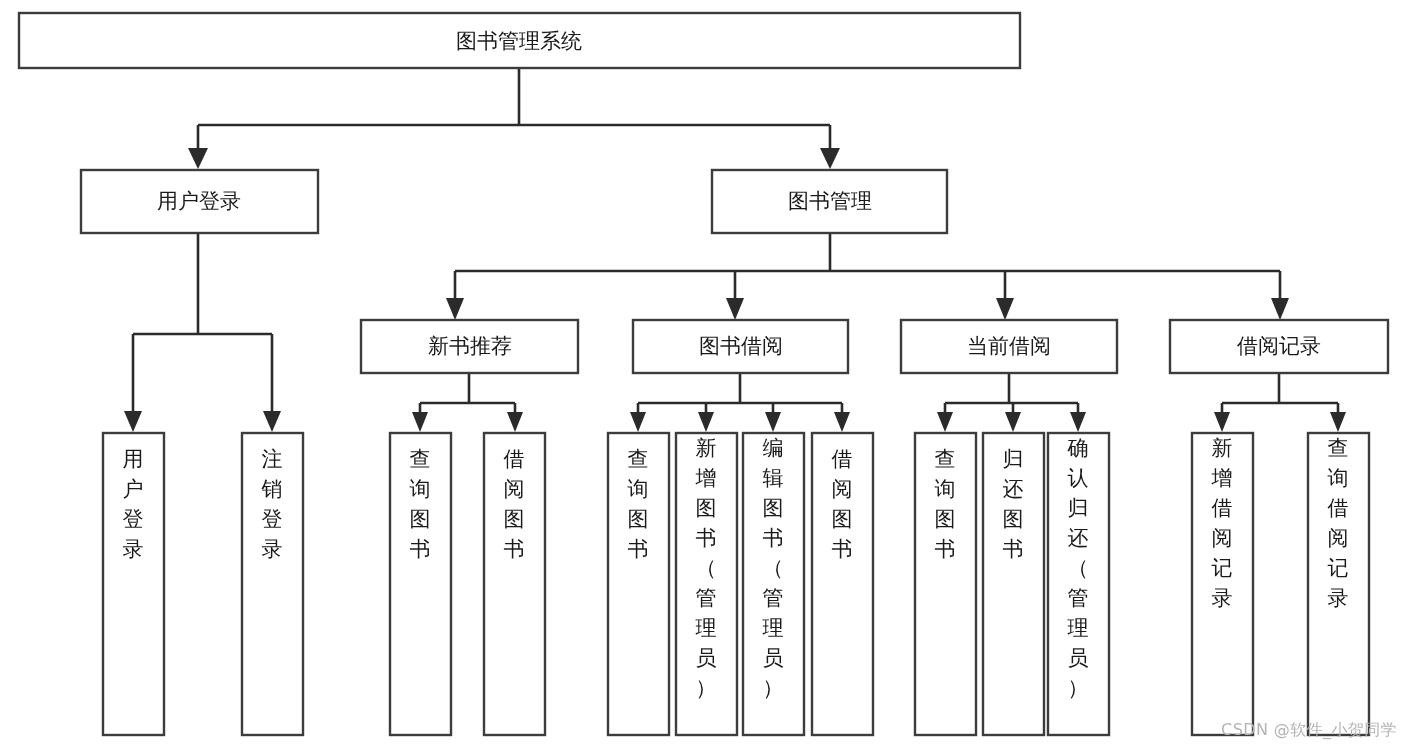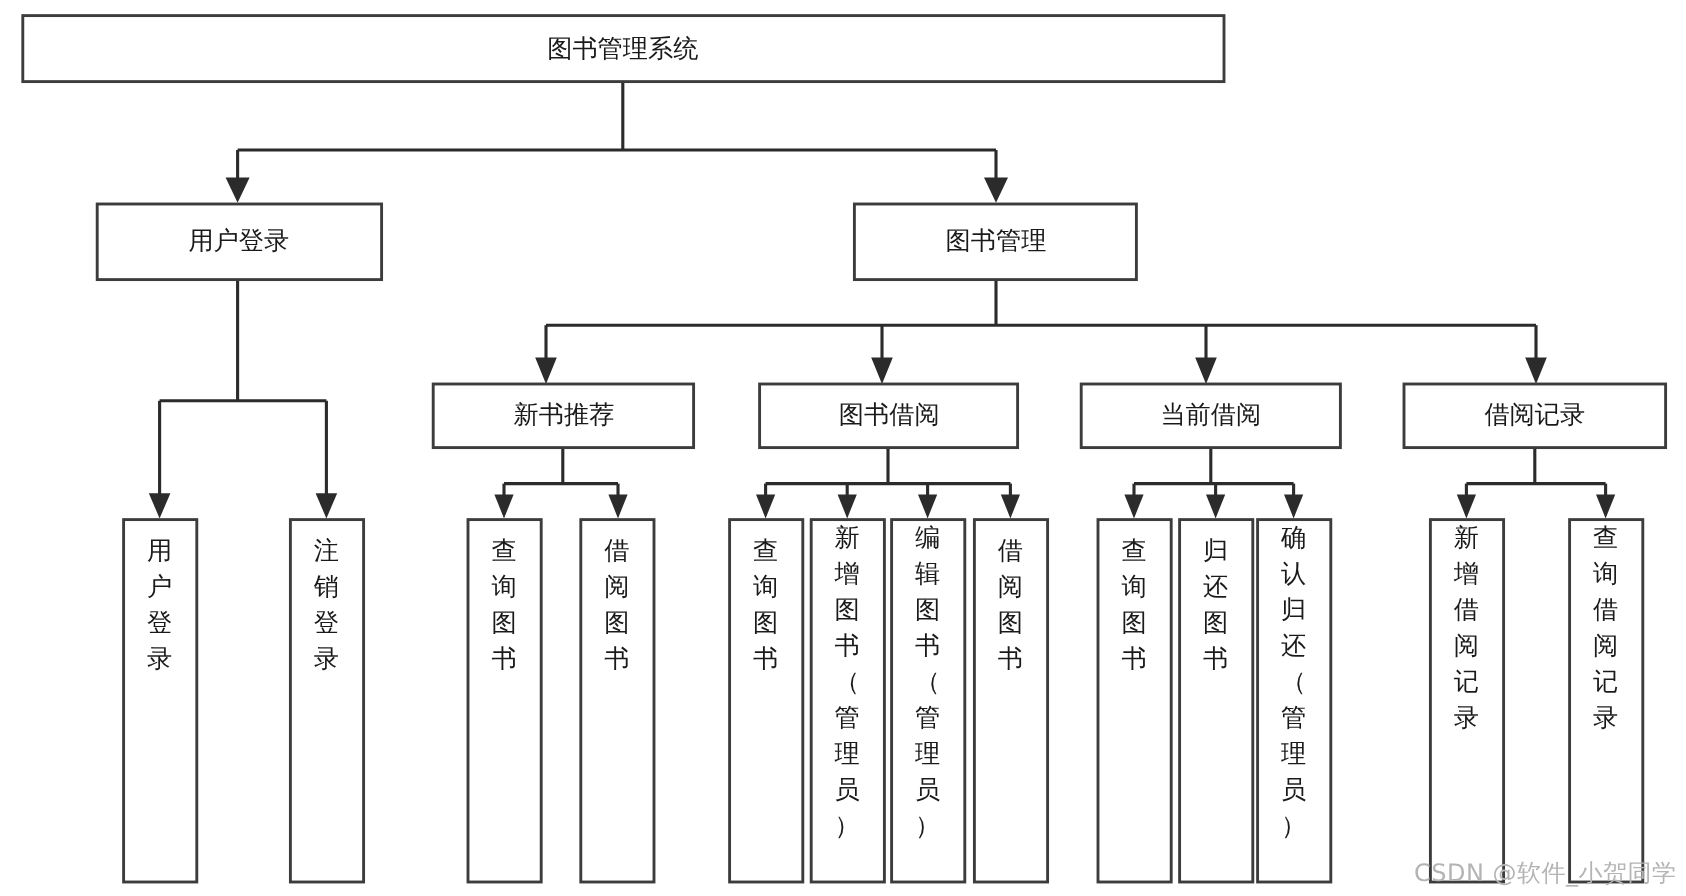--- a/index.html
+++ b/index.html
@@ -45,21 +45,21 @@
     fill: #1a1a1a;
     font-family: "DejaVu Sans", "Liberation Sans", sans-serif;
     font-size: 21px;
     text-anchor: middle;
   }
   .watermark {
     position: absolute;
     right: 8px;
     bottom: 6px;
     font-family: "DejaVu Sans", "Liberation Sans", sans-serif;
-    font-size: 20px;
+    font-size: 16px;
     color: #b4b4b4;
     letter-spacing: 0.4px;
     white-space: nowrap;
     pointer-events: none;
   }
 </style>
 </head>
 <body>
 
 <svg id="diagram" viewBox="0 0 1405 747" xmlns="http://www.w3.org/2000/svg">

